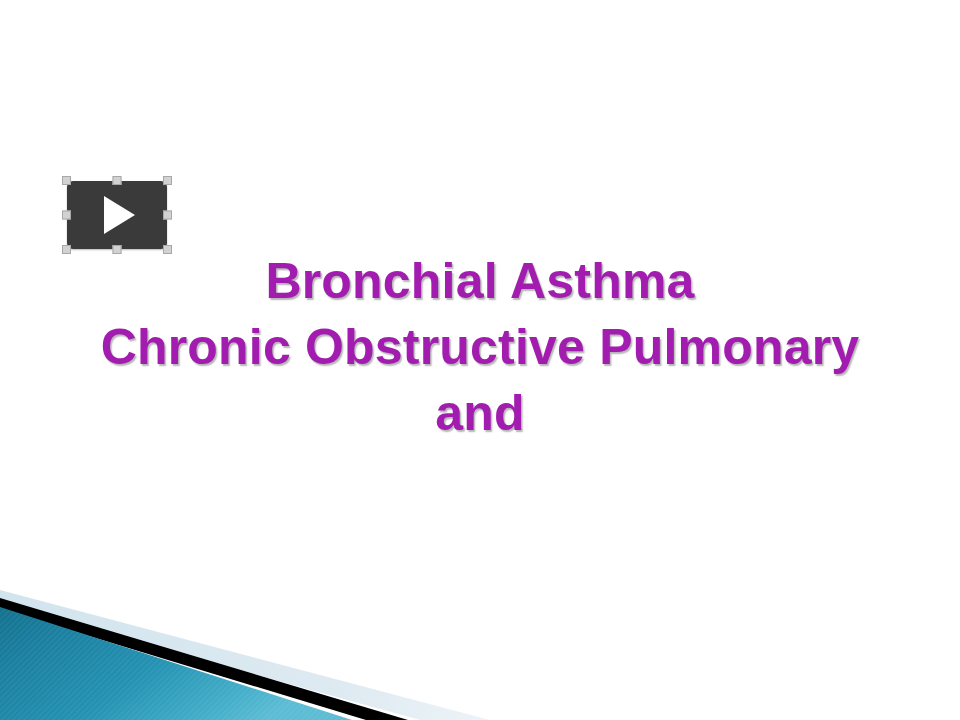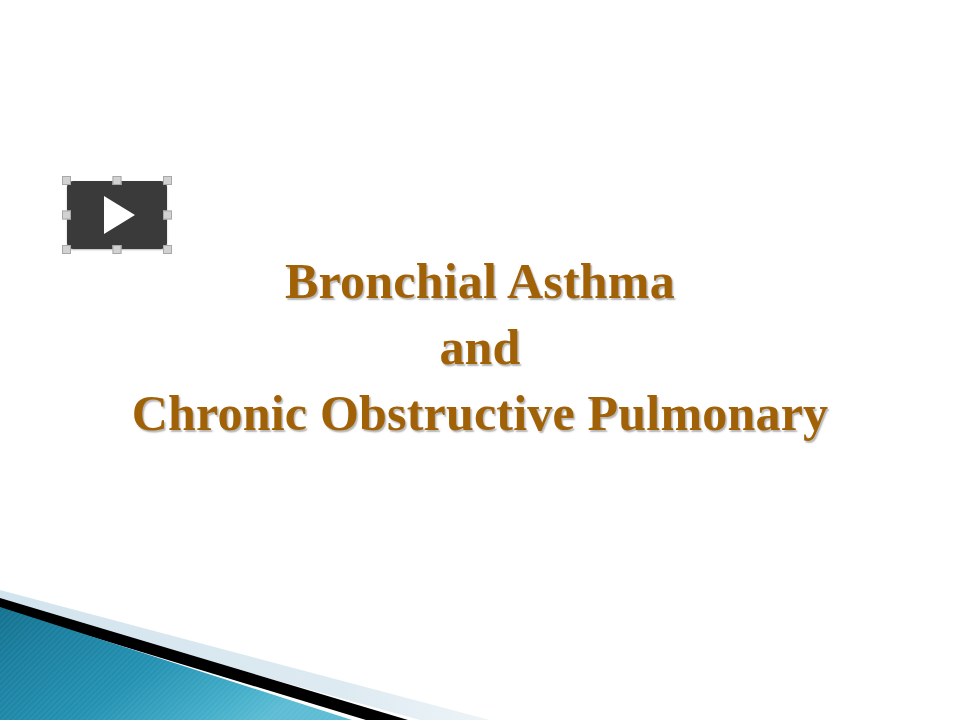--- a/index.html
+++ b/index.html
@@ -84,25 +84,25 @@
   
   .title-block {
     position: absolute;
     left: 40px;
     top: 248px;
     width: 880px;
     text-align: center;
   }
   .title-line {
     display: block;
-    font-family: Liberation Serif, serif;
+    font-family: Liberation Sans, sans-serif;
     font-size: 50px;
     line-height: 66px;
     font-weight: 600;
-    color: #a16207;
+    color: #a21caf;
     letter-spacing: 0.2px;
     text-shadow: 1.5px 1.5px 1.5px rgba(120,120,120,0.55);
     white-space: nowrap;
   }
 </style>
 </head>
 <body>
 
 <div class="slide">
 
@@ -115,22 +115,22 @@
     <div class="handle h-tr"></div>
     <div class="handle h-ml"></div>
     <div class="handle h-mr"></div>
     <div class="handle h-bl"></div>
     <div class="handle h-bc"></div>
     <div class="handle h-br"></div>
   </div>
 
   <div class="title-block">
     <span class="title-line">Bronchial Asthma</span>
+    <span class="title-line">Chronic Obstructive Pulmonary</span>
     <span class="title-line">and</span>
-    <span class="title-line">Chronic Obstructive Pulmonary</span>
   </div>
 
   <div class="deco">
     <svg viewBox="0 0 520 130" xmlns="http://www.w3.org/2000/svg" aria-hidden="true">
       <defs>
         <linearGradient id="tealGrad" x1="0" y1="0" x2="1" y2="0.45">
           <stop offset="0%" stop-color="#12718E"></stop>
           <stop offset="22%" stop-color="#1A7FA0"></stop>
           <stop offset="55%" stop-color="#2391B2"></stop>
           <stop offset="85%" stop-color="#43AEC9"></stop>

